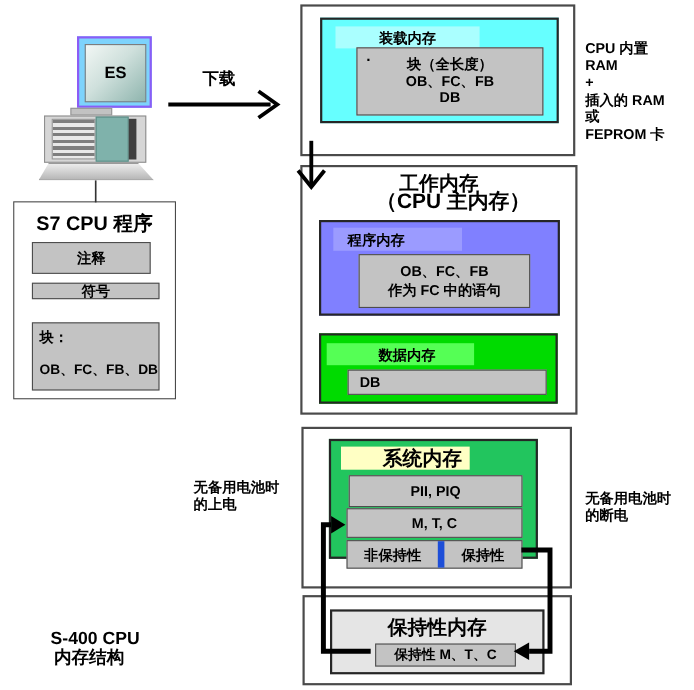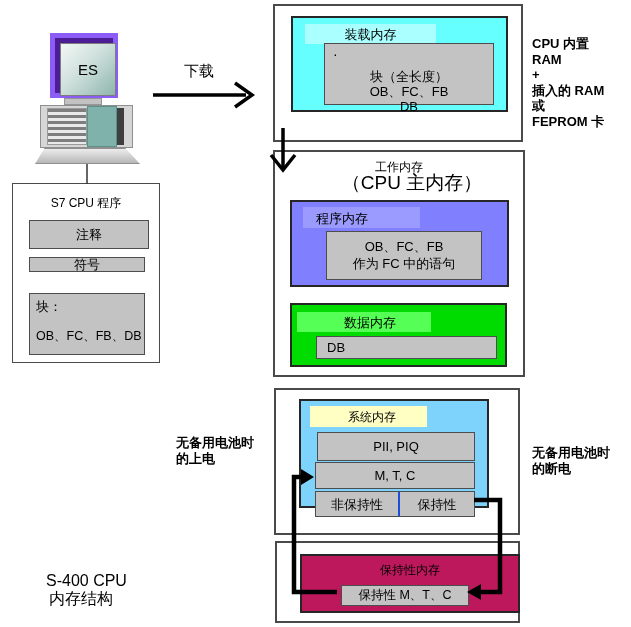--- a/index.html
+++ b/index.html
@@ -5,28 +5,28 @@
   html,body{margin:0;padding:0;background:#fff;}
   #canvas{
     position:relative;width:631px;height:627px;background:#ffffff;
     font-family:"Liberation Sans",sans-serif;color:#000;overflow:hidden;
   }
   .abs{position:absolute;box-sizing:border-box;}
   .wbox{background:#ffffff;border:2px solid #4a4a4a;}
   .cbox{border:2px solid #262626;}
   .gbox{background:#c3c3c3;border:1.5px solid #4d4d4d;}
   .band{position:absolute;box-sizing:border-box;}
-  .b{font-weight:normal;}
+  .b{font-weight:bold;}
   .ctr{display:flex;align-items:center;justify-content:center;text-align:center;}
   .t13{font-size:13px;line-height:15px;}
-  .t14{font-size:12px;line-height:16px;text-align:center;}
+  .t14{font-size:18px;line-height:16px;text-align:center;}
   .note{font-size:13px;line-height:15.5px;font-weight:bold;white-space:nowrap;margin-top:24px;}
   svg{position:absolute;left:0;top:0;pointer-events:none;}
   
-  .monitor{background:#4c1d95;border:5px solid #8b5cf6;}
+  .monitor{background:#7dd3fc;border:2px solid #8b5cf6;margin-left:20px;}
   .screen{background:linear-gradient(135deg,#f2f7f5 0%,#cfe0dc 45%,#8fb5ae 100%);border:1px solid #7d7d7d;}
   .neck{background:#c2c2c2;border:1px solid #969696;}
   .tower{background:#d6d6d6;border:1px solid #8f8f8f;}
   .stripes{background:repeating-linear-gradient(to bottom,#7e7e7e 0 3px,#e9e9e9 3px 6px);border:1px solid #9a9a9a;}
   .tealpanel{background:#7fb2ab;border:1px solid #5f8f89;}
   .darkstrip{background:#3f3f3f;}
   .keyboard{background:linear-gradient(to bottom,#ececec,#b7b7b7);border:1px solid #8f8f8f;
     clip-path:polygon(9% 0,86% 0,100% 100%,0 100%);}
 </style>
 </head>
@@ -46,35 +46,35 @@
       <div class="abs tealpanel" style="left:46px;top:0px;width:30px;height:41px;"></div>
       <div class="abs darkstrip" style="left:76px;top:2px;width:7px;height:37px;"></div>
     </div>
     <div class="abs keyboard" style="left:35px;top:148px;width:105px;height:16px;"></div>
   </div>
 
   <div class="abs b" style="left:184px;top:62px;font-size:15px;">下载</div>
 
   <div class="abs wbox" style="left:12px;top:183px;width:148px;height:180px;border-width:1.5px;">
     <div class="abs b ctr t14" style="left:0;top:10px;width:100%;height:18px;">S7 CPU 程序</div>
-    <div class="abs gbox ctr b t13" style="left:16px;top:36px;width:120px;height:29px;">注释</div>
+    <div class="abs gbox ctr b t13" style="left:16px;top:36px;width:108px;height:29px;">注释</div>
     <div class="abs gbox ctr b t13" style="left:16px;top:73px;width:116px;height:15px;">符号</div>
     <div class="abs gbox" style="left:16px;top:109px;width:116px;height:62px;padding:5px 6px;">
       <div class="b t13">块：</div>
       <div class="b" style="font-size:12.5px;margin-top:14px;white-space:nowrap;">OB、FC、FB、DB</div>
     </div>
   </div>
 
   <div class="abs wbox" style="left:273px;top:4px;width:250px;height:138px;">
     <div class="abs cbox" style="left:16px;top:10px;width:217px;height:96px;background:#66FFFF;">
       <div class="band" style="left:12px;top:6px;width:131px;height:20px;background:#AAFFFF;"></div>
       <div class="abs b t13 ctr" style="left:12px;top:6px;width:131px;height:20px;">装载内存</div>
       <div class="abs gbox" style="left:31px;top:25px;width:170px;height:62px;">
         <span class="abs b" style="left:8px;top:2px;font-size:14px;">·</span>
-        <div class="b t13 ctr" style="margin-top:25px;">块（全长度）</div>
+        <div class="b t13 ctr" style="margin-top:7px;">块（全长度）</div>
         <div class="b t13 ctr">OB、FC、FB</div>
         <div class="b t13 ctr">DB</div>
       </div>
     </div>
   </div>
 
   <div class="abs note" style="left:532px;top:12px;">
     <div>CPU 内置</div>
     <div>RAM</div>
     <div>+</div>
@@ -99,44 +99,44 @@
     <div class="abs cbox" style="left:15px;top:151px;width:217px;height:64px;background:#00DB00;">
       <div class="band" style="left:5px;top:7px;width:134px;height:20px;background:#55FF55;"></div>
       <div class="abs b t13" style="left:42px;top:10px;margin-left:10px;">数据内存</div>
       <div class="abs gbox" style="left:24px;top:31px;width:181px;height:23px;">
         <div class="b t13" style="margin:3px 0 0 10px;">DB</div>
       </div>
     </div>
   </div>
 
   <div class="abs wbox" style="left:274px;top:388px;width:246px;height:147px;">
-    <div class="abs cbox" style="left:23px;top:9px;width:190px;height:109px;background:#7dd3fc;">
+    <div class="abs cbox" style="left:23px;top:9px;width:190px;height:109px;background:#22c55e;">
       <div class="band" style="left:9px;top:5px;width:117px;height:21px;background:#FFFFC4;"></div>
       <div class="abs b t14" style="left:47px;top:8px;">系统内存</div>
       <div class="abs gbox ctr b t13" style="left:16px;top:31px;width:158px;height:29px;">PII, PIQ</div>
       <div class="abs gbox ctr b t13" style="left:14px;top:61px;width:160px;height:27px;">M, T, C</div>
       <div class="abs gbox" style="left:14px;top:90px;width:160px;height:26px;display:flex;padding:0;">
-        <div class="ctr b t13" style="width:82px;height:100%;border-right:2px solid #1d4ed8;">非保持性</div>
+        <div class="ctr b t13" style="width:82px;height:100%;border-right:6px solid #1d4ed8;">非保持性</div>
         <div class="ctr b t13" style="flex:1;height:100%;">保持性</div>
       </div>
     </div>
   </div>
 
   <div class="abs note" style="left:176px;top:411px;">
     <div>无备用电池时</div>
     <div>的上电</div>
   </div>
 
   <div class="abs note" style="left:532px;top:421px;">
     <div>无备用电池时</div>
     <div>的断电</div>
   </div>
 
   <div class="abs wbox" style="left:275px;top:541px;width:245px;height:82px;">
-    <div class="abs cbox" style="left:23px;top:11px;width:220px;height:59px;background:#be185d;">
+    <div class="abs cbox" style="left:23px;top:11px;width:195px;height:59px;background:#e5e5e5;">
       <div class="abs b t14 ctr" style="left:0;top:6px;width:100%;height:16px;">保持性内存</div>
       <div class="abs gbox ctr b" style="left:39px;top:29px;width:128px;height:21px;font-size:12.5px;text-align:center;">保持性 M、T、C</div>
     </div>
   </div>
 
   <div class="abs b" style="left:46px;top:572px;font-size:16px;line-height:18px;">
     <div>S-400 CPU</div>
     <div style="margin-left:3px;">内存结构</div>
   </div>
 

